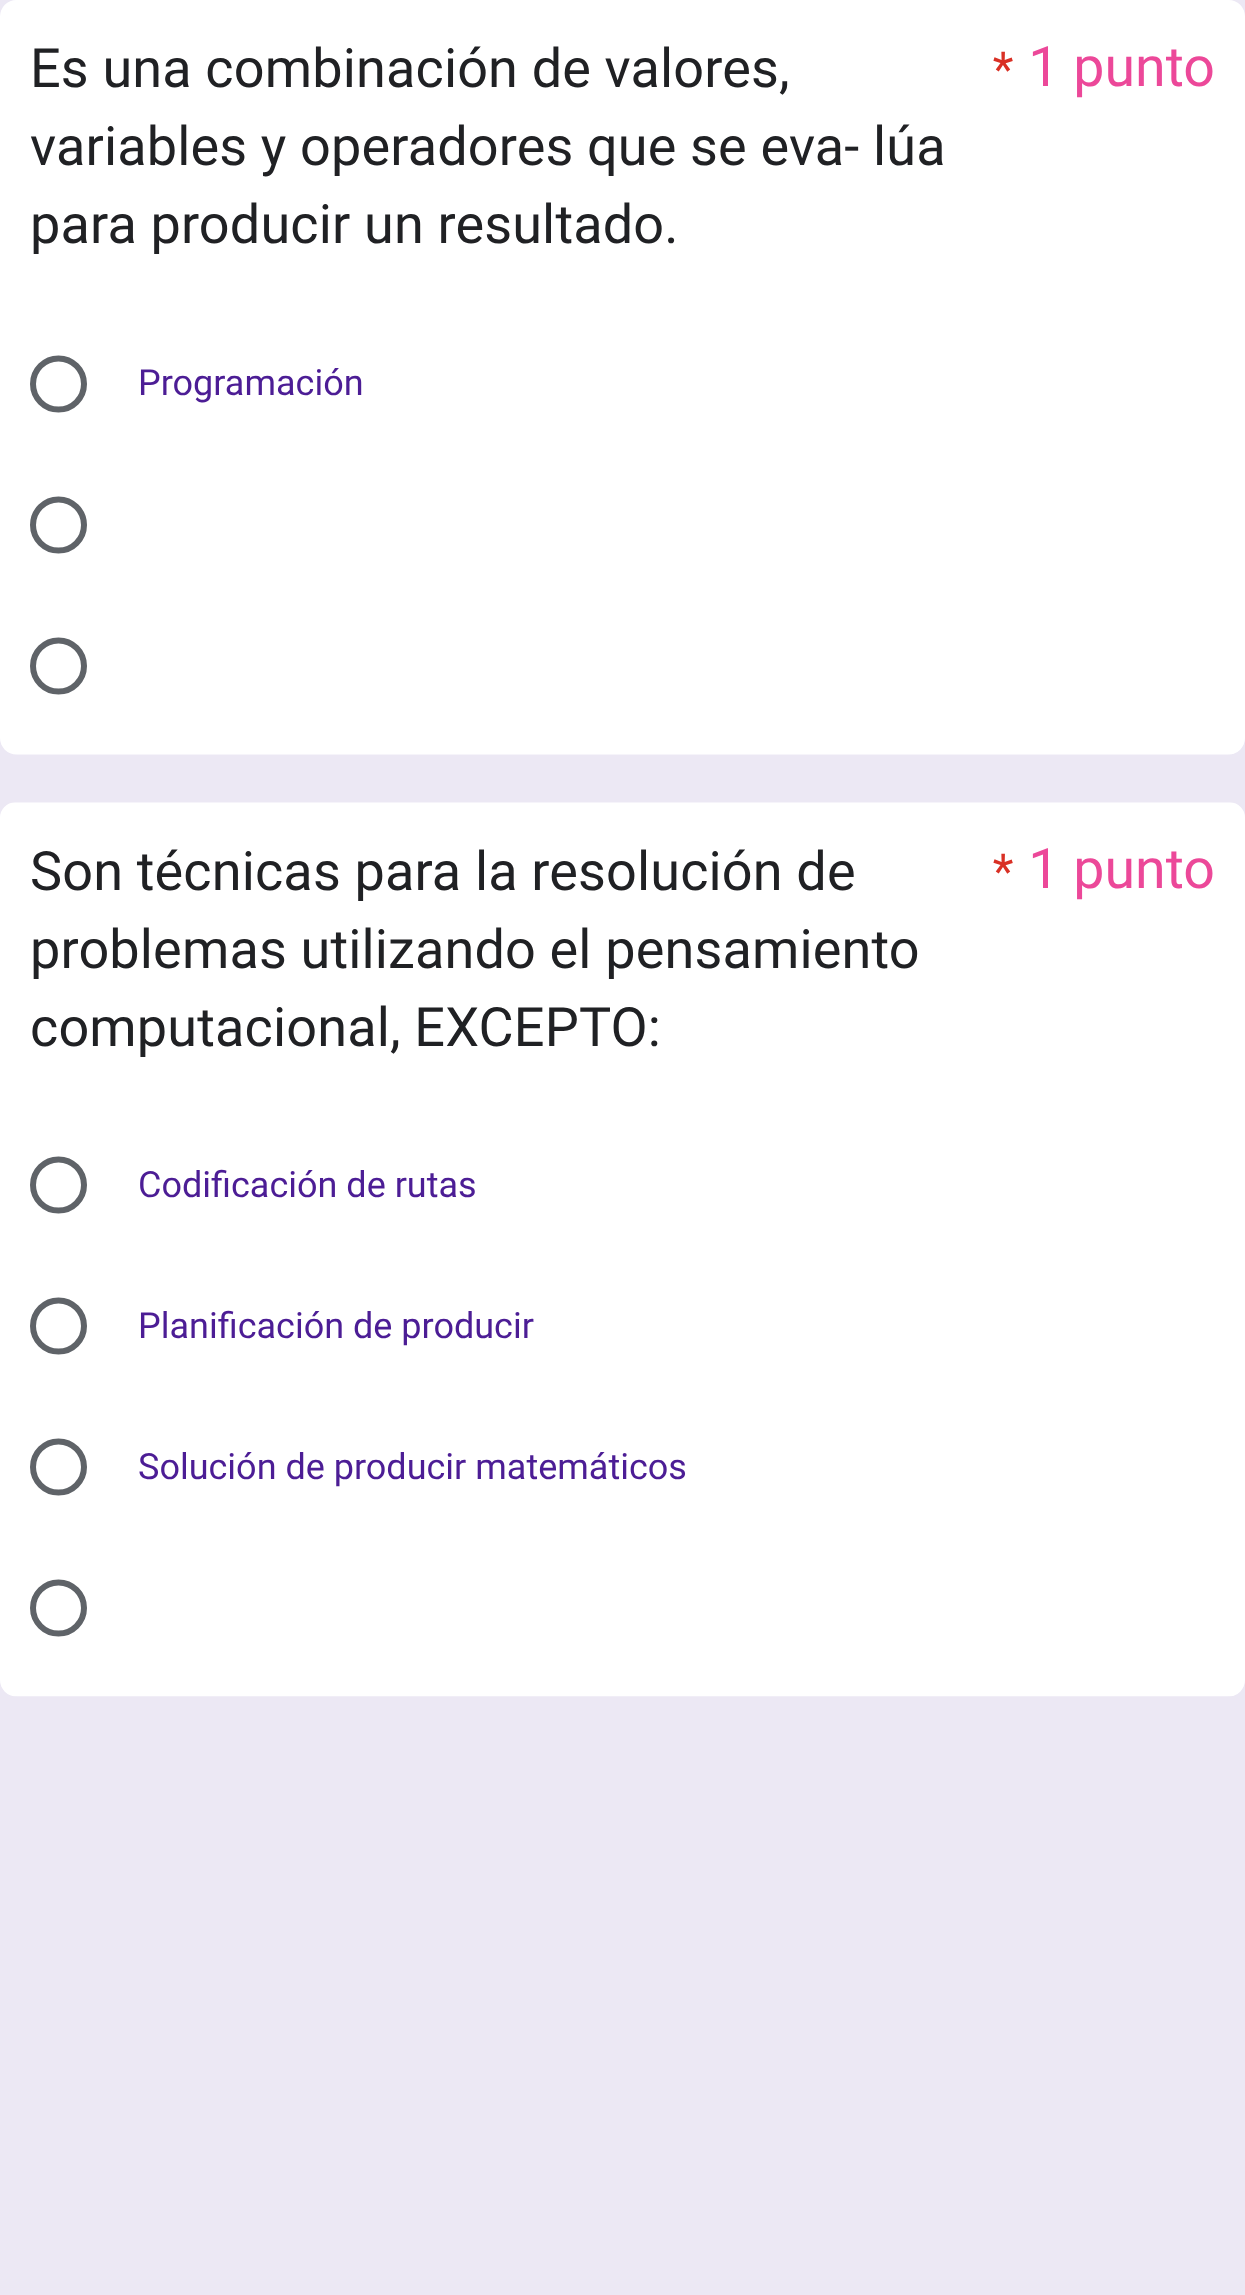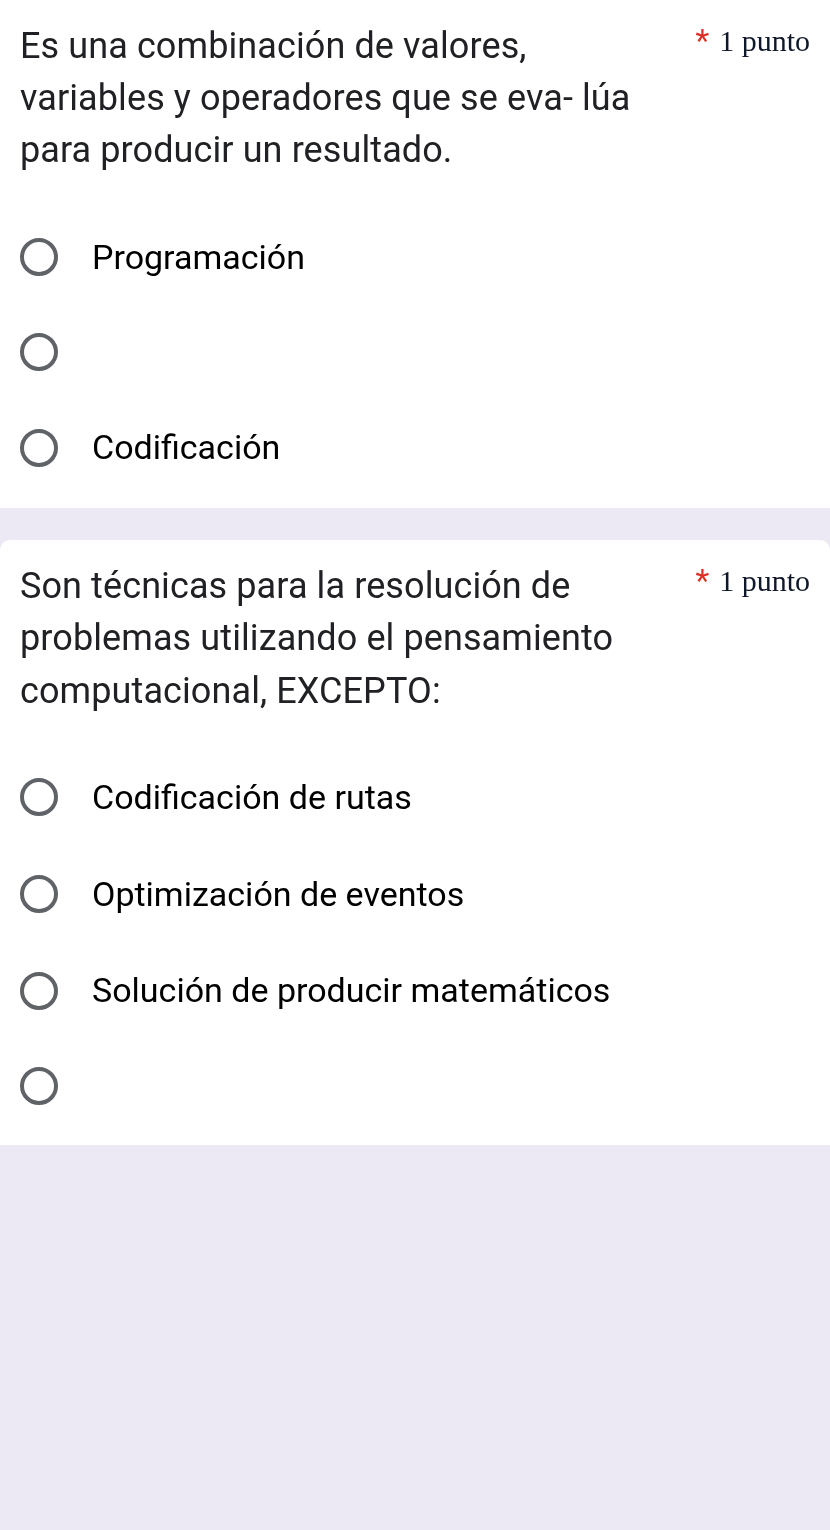--- a/index.html
+++ b/index.html
@@ -5,21 +5,21 @@
   * { box-sizing: border-box; margin: 0; padding: 0; }
   html, body {
     font-family: Roboto, Arial, sans-serif;
     background: #ece8f4;
     color: #202124;
     width: 830px;
   }
   .card {
     background: #ffffff;
     padding: 20px 20px 40px 20px;
-    border-radius: 0;
+    border-radius: 11px;
   }
   .card + .card {
     margin-top: 32px;
     border-top-left-radius: 10px;
     border-top-right-radius: 10px;
   }
   .q-header {
     display: flex;
     align-items: flex-start;
     gap: 18px;
@@ -39,47 +39,46 @@
     white-space: nowrap;
     padding-top: 4px;
   }
   .asterisk {
     color: #d93025;
     font-size: 32px;
     font-weight: 400;
     line-height: 1;
   }
   .points {
-    color: #0f172a;
-    font-size: 30px;
+    color: #ec4899;
+    font-size: 37px;
     font-weight: 400;
-    font-family: Liberation Serif, serif;
   }
   .options {
     display: flex;
     flex-direction: column;
     gap: 56px;
   }
   .option {
     display: flex;
     align-items: center;
     gap: 34px;
     cursor: pointer;
   }
   .radio {
     width: 38px;
     height: 38px;
     border: 4px solid #5f6368;
     border-radius: 50%;
     flex-shrink: 0;
   }
   .option-label {
-    font-size: 34px;
+    font-size: 24px;
     line-height: 1.2;
-    color: #000000;
+    color: #4c1d95;
   }
 </style>
 </head>
 <body>
 
 <div class="card">
   <div class="q-header">
     <div class="q-title">Es una combinación de valores, variables y operadores que se eva- lúa para producir un resultado.</div>
     <div class="pts-group">
       <span class="asterisk">*</span>
@@ -89,41 +88,40 @@
   <div class="options">
     <div class="option">
       <span class="radio"></span>
       <span class="option-label">Programación</span>
     </div>
     <div class="option">
       <span class="radio"></span>
     </div>
     <div class="option">
       <span class="radio"></span>
-      <span class="option-label">Codificación</span>
     </div>
   </div>
 </div>
 
 <div class="card">
   <div class="q-header">
     <div class="q-title">Son técnicas para la resolución de problemas utilizando el pensamiento computacional, EXCEPTO:</div>
     <div class="pts-group">
       <span class="asterisk">*</span>
       <span class="points">1 punto</span>
     </div>
   </div>
   <div class="options">
     <div class="option">
       <span class="radio"></span>
       <span class="option-label">Codificación de rutas</span>
     </div>
     <div class="option">
       <span class="radio"></span>
-      <span class="option-label">Optimización de eventos</span>
+      <span class="option-label">Planificación de producir</span>
     </div>
     <div class="option">
       <span class="radio"></span>
       <span class="option-label">Solución de producir matemáticos</span>
     </div>
     <div class="option">
       <span class="radio"></span>
     </div>
   </div>
 </div>

